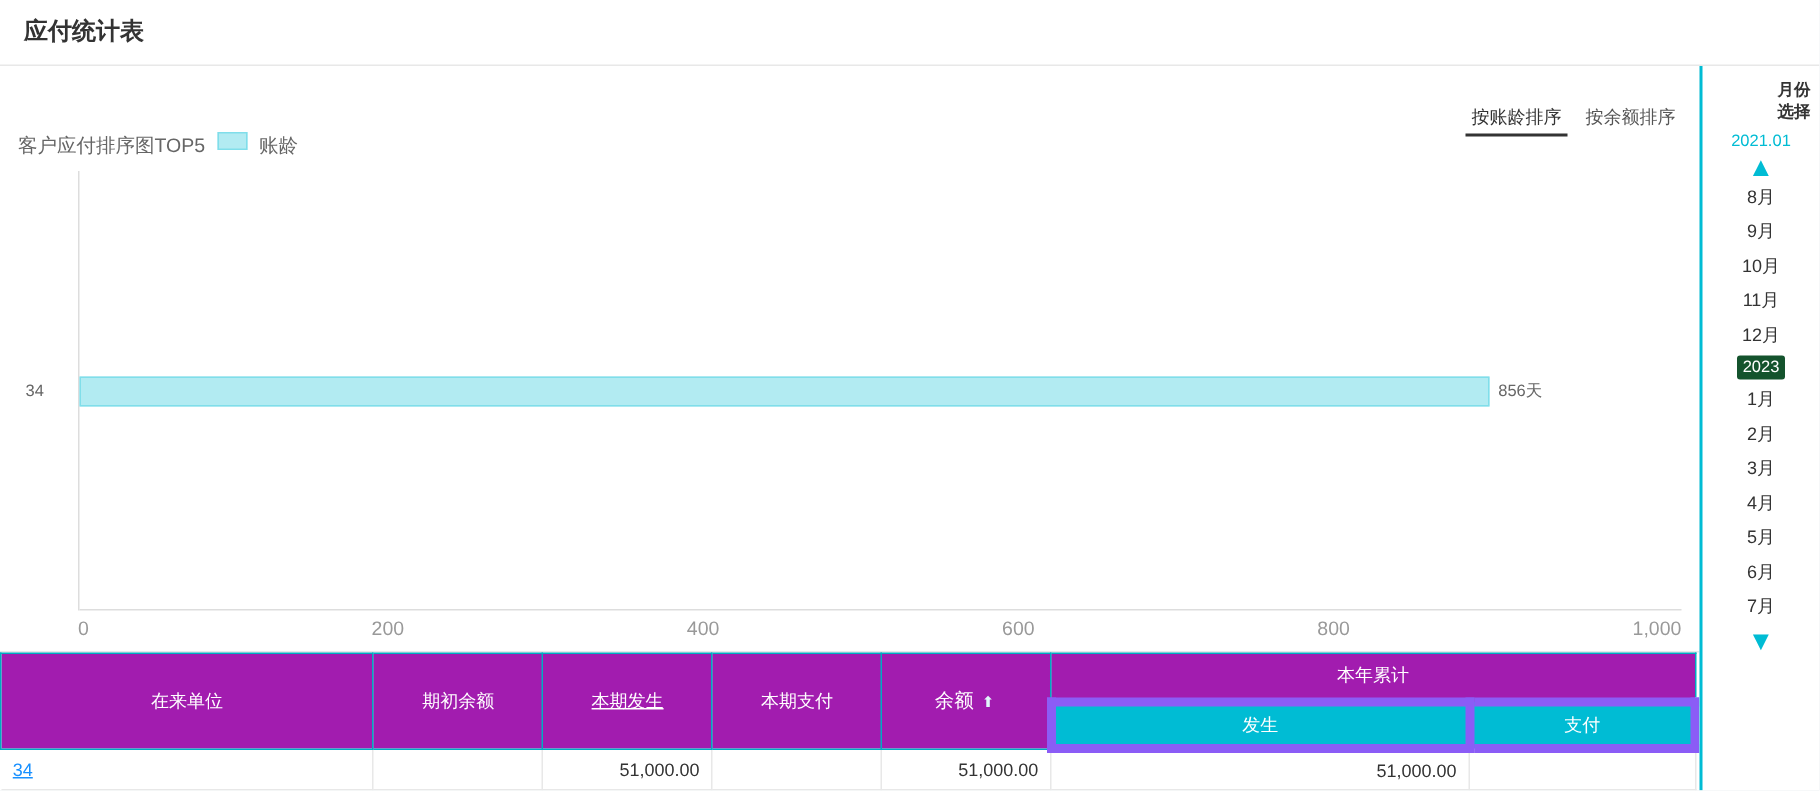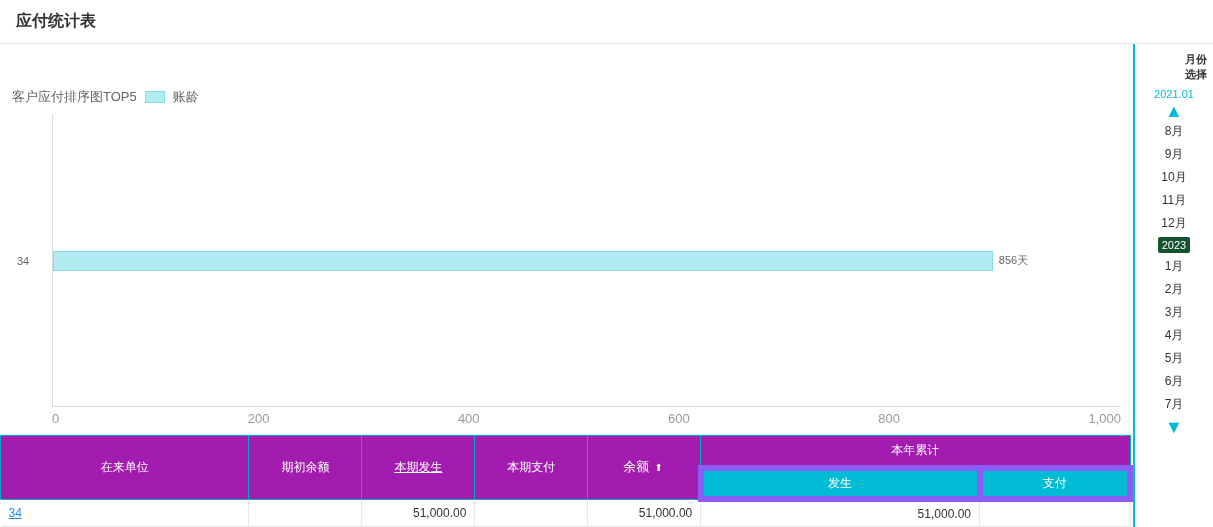--- a/index.html
+++ b/index.html
@@ -17,21 +17,21 @@
 
     
     .main { display: flex; flex: 1; overflow: hidden; }
 
     
     .left-panel { flex: 1; display: flex; flex-direction: column; overflow: hidden; }
 
     
     .chart-area { background: #fff; flex: 1; padding: 8px 12px; display: flex; flex-direction: column; }
     .chart-header { display: flex; align-items: center; justify-content: space-between; margin-bottom: 8px; }
-    .chart-legend { display: flex; align-items: center; gap: 8px; font-size: 12px; color: #666; margin-top: 36px; }
+    .chart-legend { display: flex; gap: 8px; font-size: 12px; color: #666; margin-top: 36px; }
     .legend-box { width: 20px; height: 12px; background: #b2ebf2; border: 1px solid #80deea; }
     .chart-tabs { display: flex; gap: 8px; }
     .chart-tab { font-size: 12px; color: #555; cursor: pointer; padding: 2px 4px; border-bottom: 2px solid transparent; }
     .chart-tab.active { color: #333; border-bottom: 2px solid #333; }
 
     
     .chart-canvas { flex: 1; position: relative; display: flex; flex-direction: column; }
     .chart-body { flex: 1; position: relative; border-left: 1px solid #ddd; }
 
     
@@ -76,20 +76,24 @@
   <div class="main">
 
     <div class="left-panel">
 
       <div class="chart-area">
         <div class="chart-header">
           <div class="chart-legend">
             <span>客户应付排序图TOP5</span>
             <div class="legend-box"></div>
             <span>账龄</span>
+          </div>
+          <div class="chart-tabs">
+            <span class="chart-tab active">按账龄排序</span>
+            <span class="chart-tab">按余额排序</span>
           </div>
         </div>
 
         <div class="chart-canvas">
           <div class="chart-body" style="position: relative; flex: 1; margin-left: 40px;">
 
             <span class="y-label" style="position: absolute; left: -36px; top: 50%; transform: translateY(-50%); font-size: 11px; color: #666;">34</span>
 
             <div style="position: absolute; top: 50%; transform: translateY(-50%); left: 0; right: 0; display: flex; align-items: center;">
               <div style="height: 20px; background: #b2ebf2; border: 1px solid #80deea; width: 88%;"></div>

